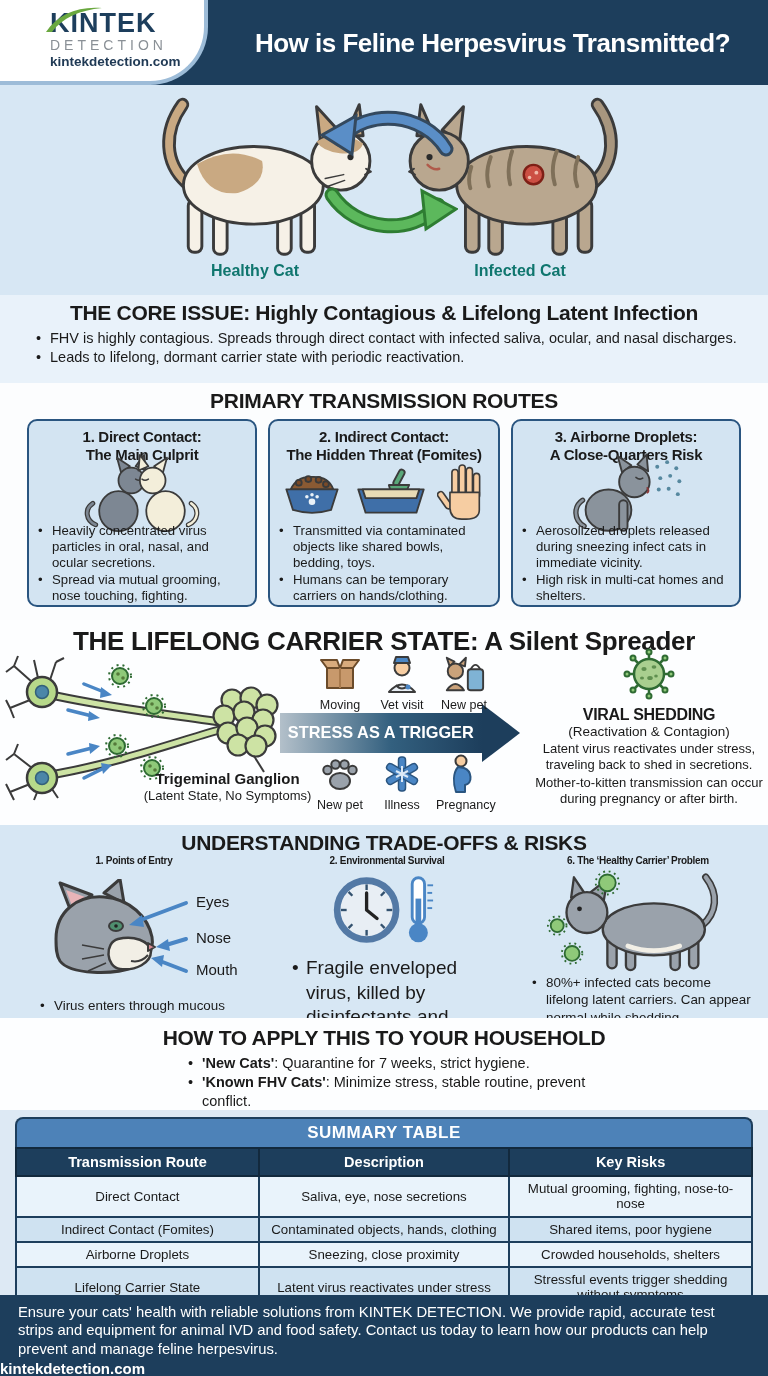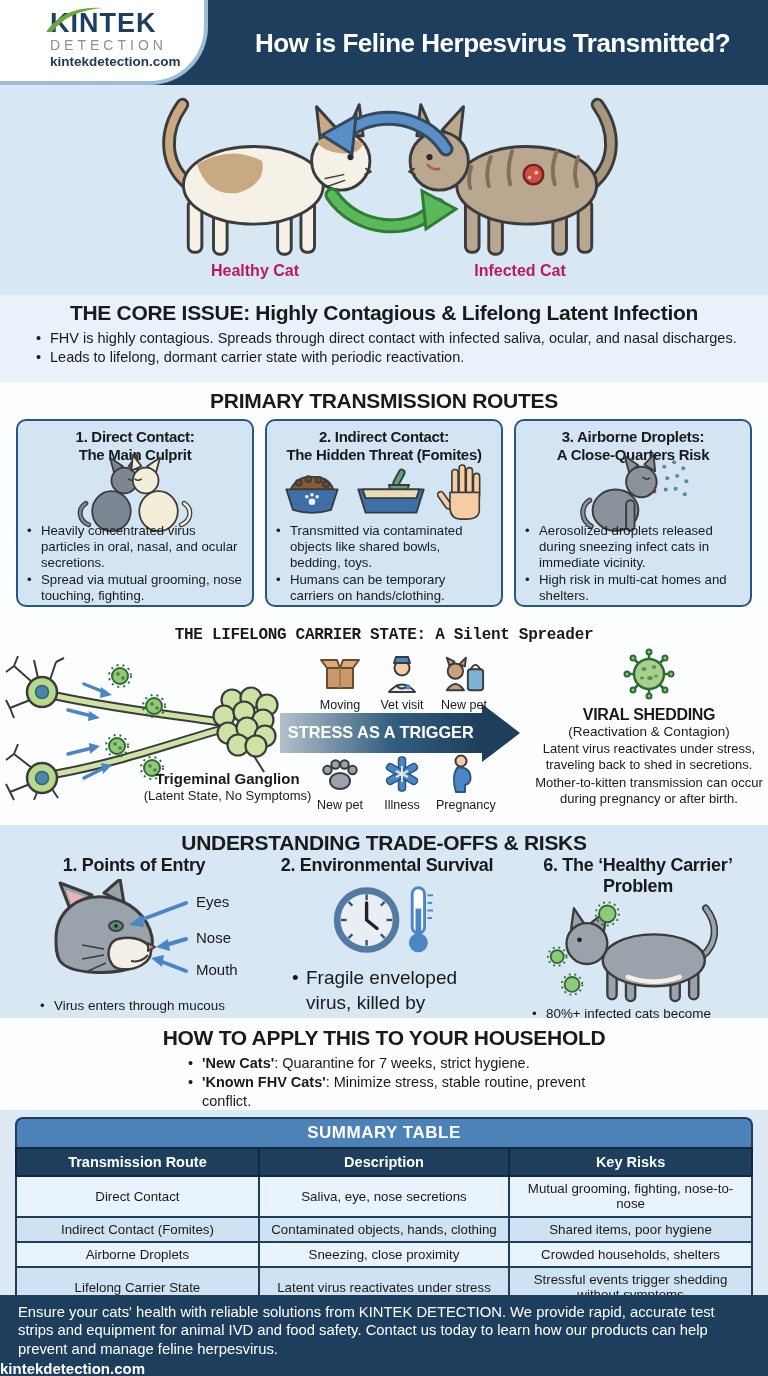--- a/index.html
+++ b/index.html
@@ -12,42 +12,42 @@
         border-radius:0 0 58px 0;border-right:4px solid #9dbcd8;border-bottom:4px solid #9dbcd8;
         box-sizing:border-box;padding:10px 0 0 50px;}
   #logo .brand{font-size:27px;font-weight:bold;color:#1d3e5c;letter-spacing:1px;line-height:1;}
   #logo .sub{font-size:14px;color:#8a9096;letter-spacing:4px;line-height:1.15;}
   #logo .url{font-size:13.5px;font-weight:bold;color:#203a55;line-height:1.3;}
   #logo .swoosh{position:absolute;left:44px;top:6px;}
   #header .title{position:absolute;left:225px;right:8px;top:28px;text-align:center;
         color:#fff;font-size:26px;font-weight:bold;letter-spacing:-0.5px;}
   
   #hero{top:85px;height:210px;background:#d7e7f4;}
-  .hero-label{position:absolute;top:177px;width:210px;text-align:center;font-weight:bold;font-size:16px;color:#be185d;}
+  .hero-label{position:absolute;top:177px;width:210px;text-align:center;font-weight:bold;font-size:16px;color:#0f766e;}
   
   #core{top:295px;height:88px;background:#e9f2fa;}
   #core h2{margin:6px 0 4px;text-align:center;font-size:21px;letter-spacing:-0.3px;}
   
   ul.bul{list-style:none;margin:0;padding:0;}
   ul.bul li{position:relative;padding-left:14px;line-height:1.3;}
   ul.bul li:before{content:"•";position:absolute;left:0;top:0;}
   #core ul{margin-left:36px;width:716px;font-size:14.5px;}
   
   #routes{top:383px;height:237px;background:#fcfdfe;}
   #routes h2{margin:6px 0 6px;text-align:center;font-size:21px;letter-spacing:-0.3px;}
-  #cards{display:flex;gap:11px;padding:0 16px;justify-content:space-between;}
+  #cards{display:flex;gap:11px;padding:0 27px;justify-content:space-between;}
   .card{flex:1;height:188px;background:#d3e4f2;border:2.5px solid #2a5580;border-radius:10px;
         box-sizing:border-box;padding:7px 9px 6px;display:flex;flex-direction:column;}
   .card .ct{text-align:center;font-weight:bold;font-size:15px;line-height:1.18;letter-spacing:-0.3px;}
   .card .icn{flex:1;display:flex;align-items:center;justify-content:center;gap:6px;min-height:60px;}
   .card ul{font-size:13.2px;}
   .card ul li{line-height:1.18;margin-bottom:2px;}
   
   #carrier{top:620px;height:205px;background:#fdfeff;}
-  #carrier h2{margin:6px 0 0;text-align:center;font-size:16px;letter-spacing:-0.3px;font-family:Liberation Mono, monospace;}
+  #carrier h2{margin:6px 0 0;text-align:center;font-size:26px;letter-spacing:-0.3px;}
   #neuronwrap{position:absolute;left:2px;top:28px;}
   #ganglion-label{position:absolute;left:95px;top:150px;width:265px;text-align:center;line-height:1.2;}
   #ganglion-label .g1{font-weight:bold;font-size:15px;}
   #ganglion-label .g2{font-size:13px;}
   #stress-arrow{position:absolute;left:280px;top:93px;width:202px;height:40px;
         background:linear-gradient(90deg,#b3c0ca,#33607f 55%,#1d3e5c);display:flex;align-items:center;justify-content:center;}
   #stress-arrow:after{content:"";position:absolute;right:-38px;top:-9px;width:0;height:0;
         border-top:29px solid transparent;border-bottom:29px solid transparent;border-left:38px solid #1d3e5c;}
   #stress-arrow span{color:#fff;font-weight:bold;font-size:17px;letter-spacing:0;transform:scaleX(0.96);white-space:nowrap;}
   .trigrow{position:absolute;left:312px;width:180px;display:flex;justify-content:space-between;}
@@ -56,21 +56,21 @@
   #trig-top{top:34px;}
   #trig-bottom{top:134px;}
   #shed{position:absolute;left:533px;top:28px;width:232px;text-align:center;}
   #shed .vt{font-weight:bold;font-size:16px;margin-top:2px;letter-spacing:-0.3px;}
   #shed .vs{font-size:13.5px;margin-bottom:2px;}
   #shed .vp{font-size:13px;line-height:1.2;margin-bottom:3px;}
   
   #risks{top:825px;height:193px;background:#d7e7f4;}
   #risks h2{margin:6px 0 2px;text-align:center;font-size:21px;letter-spacing:-0.3px;}
   .rcol{position:absolute;top:30px;}
-  .rcol .rt{text-align:center;font-weight:bold;font-size:18px;letter-spacing:-0.3px;}
+  .rcol .rt{text-align:center;font-weight:bold;font-size:10px;letter-spacing:-0.3px;}
   #rcol1{left:4px;width:260px;height:160px;}
   #rcol2{left:264px;width:246px;}
   #rcol3{left:512px;width:252px;}
   .entry-label{position:absolute;font-size:15px;}
   #rcol1 ul{margin:2px 0 0 36px;width:215px;font-size:13.4px;}
   #rcol2 .icn{display:flex;justify-content:center;gap:10px;margin-top:6px;}
   #rcol2 ul{margin:8px 0 0 28px;width:215px;font-size:19px;}
   #rcol3 ul{margin:2px 0 0 20px;width:225px;font-size:13.4px;}
   
   #household{top:1018px;height:92px;background:#fdfeff;}

